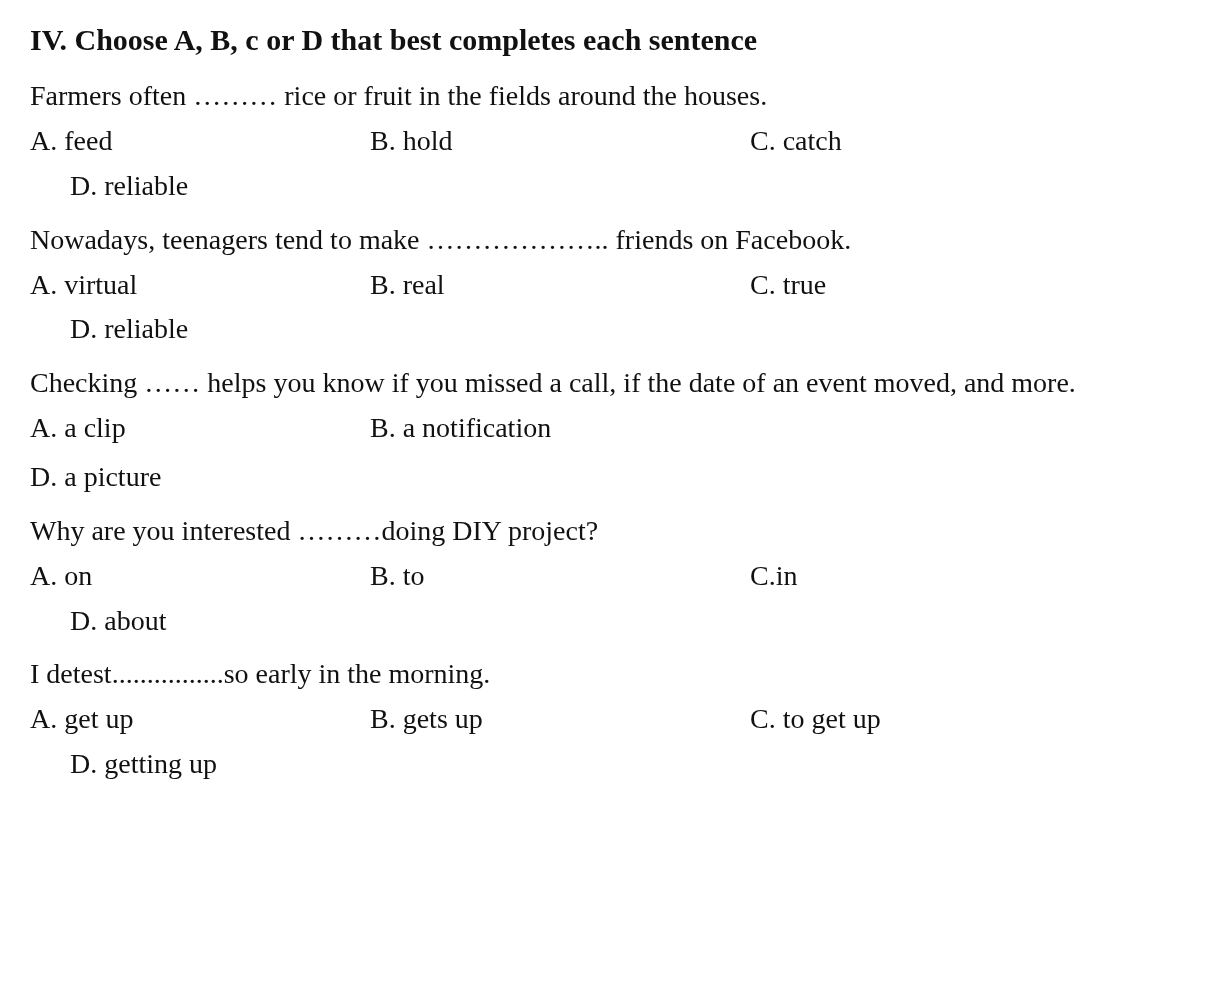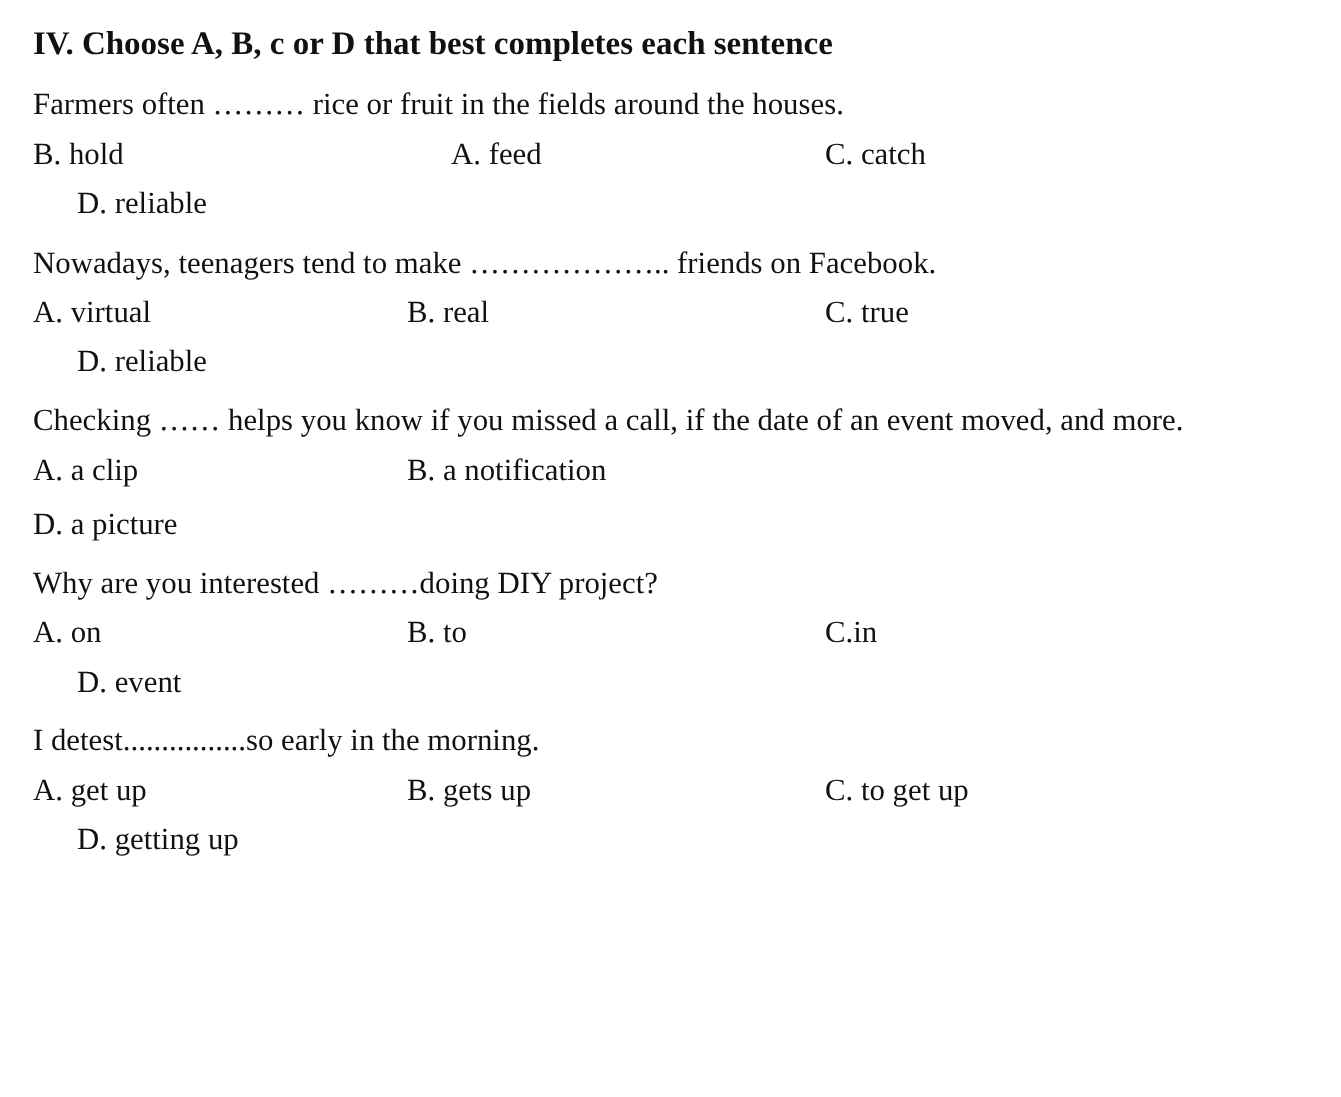--- a/index.html
+++ b/index.html
@@ -62,22 +62,22 @@
     }
   </style>
 </head>
 <body>
 
 <div class="section-title">IV. Choose A, B, c or D that best completes each sentence</div>
 
 <div class="question-block">
   <div class="question-text">Farmers often ……… rice or fruit in the fields around the houses.</div>
   <div class="options-row">
+    <span class="option option-a">A. feed</span>
     <span class="option option-b">B. hold</span>
-    <span class="option option-a">A. feed</span>
     <span class="option option-c">C. catch</span>
     <span class="option option-d">D. reliable</span>
   </div>
 </div>
 
 <div class="question-block">
   <div class="question-text">Nowadays, teenagers tend to make ……………….. friends on Facebook.</div>
   <div class="options-row">
     <span class="option option-a">A. virtual</span>
     <span class="option option-b">B. real</span>
@@ -94,21 +94,21 @@
     <span class="option option-d-row" style="display:block; padding-left:0;">D. a picture</span>
   </div>
 </div>
 
 <div class="question-block">
   <div class="question-text">Why are you interested ………doing DIY project?</div>
   <div class="options-row">
     <span class="option option-a">A.  on</span>
     <span class="option option-b">B. to</span>
     <span class="option option-c">C.in</span>
-    <span class="option option-d">D. event</span>
+    <span class="option option-d">D. about</span>
   </div>
 </div>
 
 <div class="question-block">
   <div class="question-text">I detest................so early in the morning.</div>
   <div class="options-row">
     <span class="option option-a">A. get up</span>
     <span class="option option-b">B. gets up</span>
     <span class="option option-c">C. to get up</span>
     <span class="option option-d">D. getting up</span>

